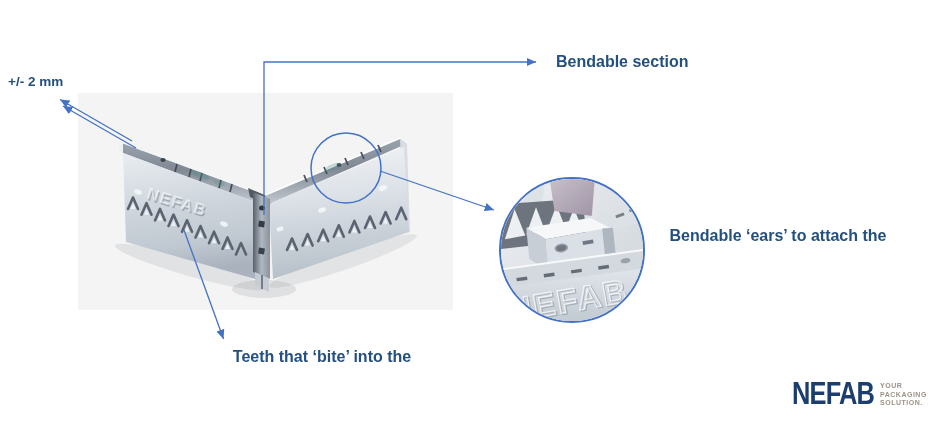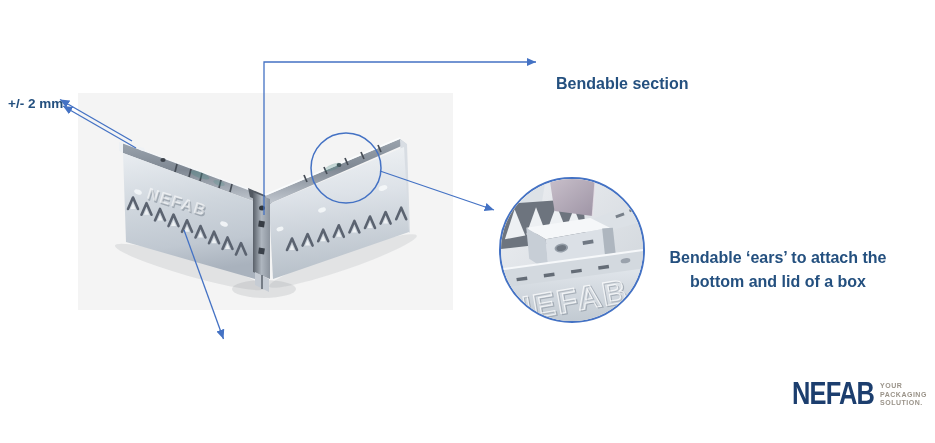--- a/index.html
+++ b/index.html
@@ -17,21 +17,21 @@
   .photo{
     position:absolute;left:78px;top:93px;width:375px;height:217px;
     background:var(--photo-bg);
   }
   .photo svg{display:block;width:100%;height:100%;}
   .overlay{
     position:absolute;left:0;top:0;width:935px;height:443px;pointer-events:none;
   }
   .lbl{
     position:absolute;color:var(--annotation-text);font-weight:600;
-    font-size:16px;line-height:24px;white-space:nowrap;margin-top:22px;
+    font-size:16px;line-height:24px;white-space:nowrap;
   }
   .lbl-tolerance{left:8px;top:74px;font-size:13.5px;font-weight:700;line-height:16px;}
   .lbl-bendable{left:556px;top:50px;}
   .lbl-ears{left:633px;top:224px;width:290px;text-align:center;white-space:normal;}
   .lbl-teeth{left:213px;top:345px;width:218px;text-align:center;line-height:23px;white-space:normal;}
   .detail-circle{
     position:absolute;left:499px;top:177px;width:146px;height:146px;
     border:2px solid var(--line);border-radius:50%;overflow:hidden;background:#dfe3e8;
   }
   .detail-circle svg{display:block;width:100%;height:100%;}
@@ -269,24 +269,24 @@
       <circle cx="346" cy="168" r="35" stroke-width="1.5"></circle>
     </g>
   </svg>
 
   <div class="lbl lbl-tolerance">+/- 2 mm</div>
 
   <div class="lbl lbl-bendable">Bendable section</div>
 
   <div class="lbl lbl-ears">
     <div>Bendable ‘ears’ to attach the</div>
-    <div>bottom and lid of a box</div>
   </div>
 
   <div class="lbl lbl-teeth">
+    <div>Teeth that ‘bite’ into the</div>
   </div>
 
   <div class="logo">
     <div class="brand">NEFAB</div>
     <div class="tagline">
       <div>YOUR</div>
       <div>PACKAGING</div>
       <div>SOLUTION.</div>
     </div>
   </div>

